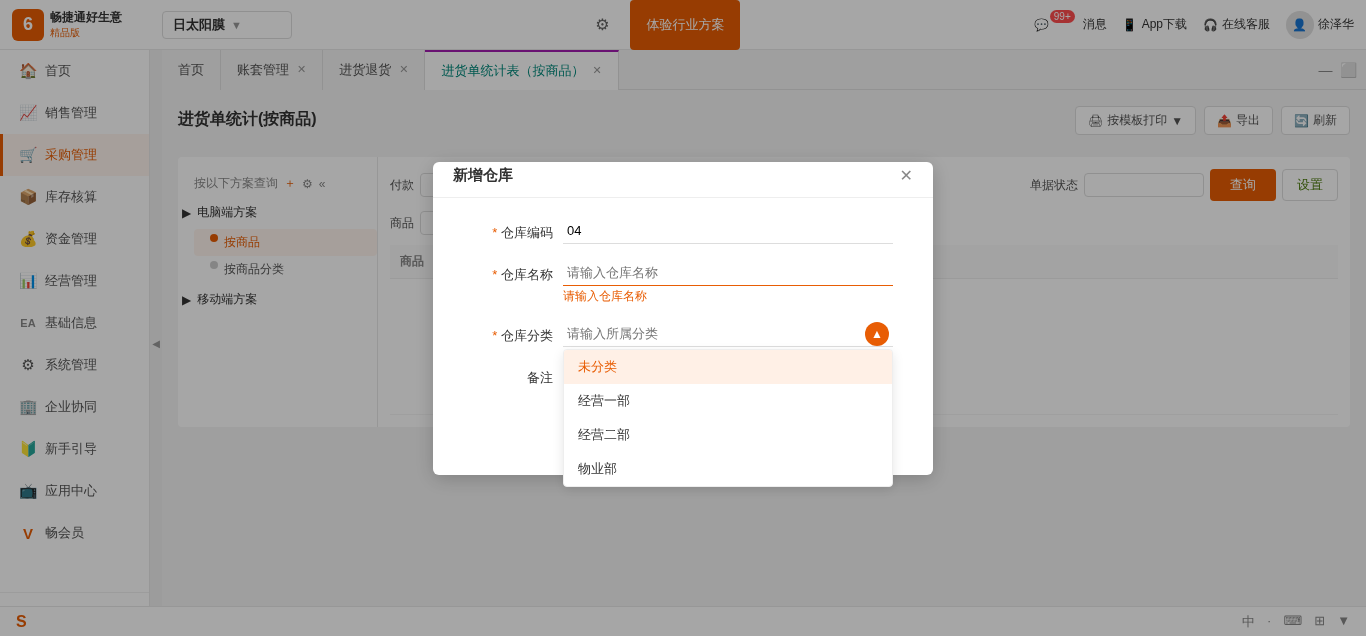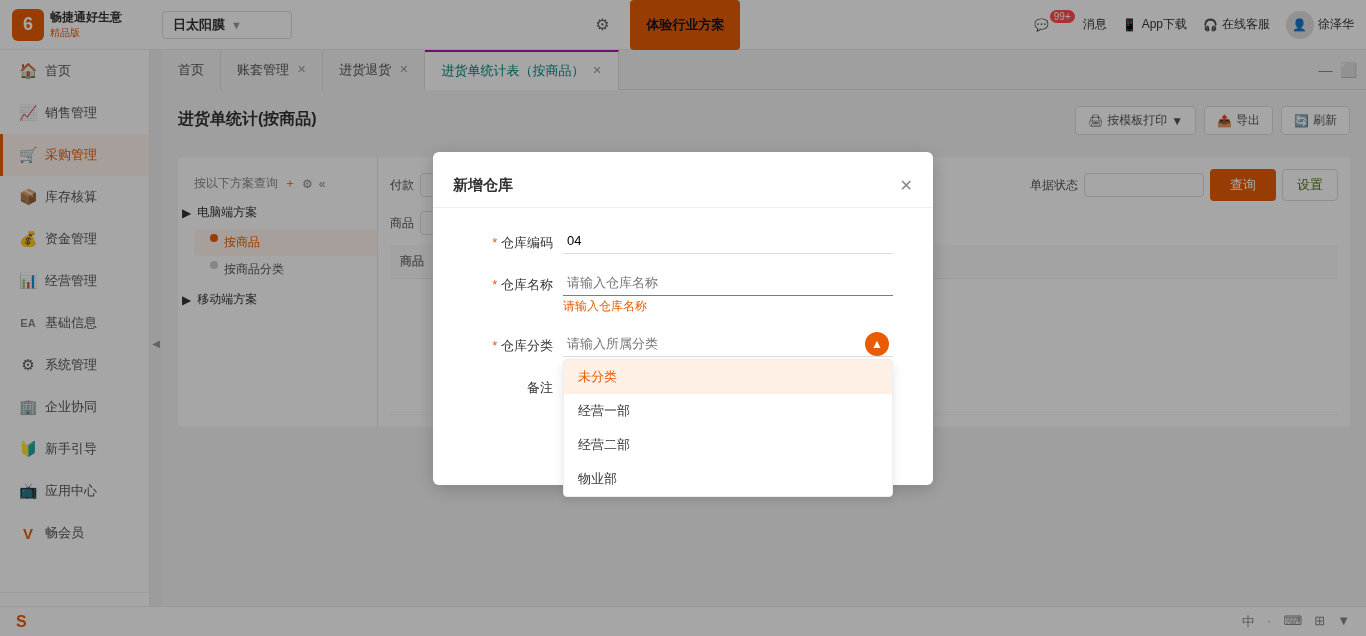--- a/index.html
+++ b/index.html
@@ -53,27 +53,26 @@
     .gear-btn {
       width: 32px; height: 32px;
       display: flex; align-items: center; justify-content: center;
       cursor: pointer;
       color: #666;
       font-size: 16px;
     }
 
     .try-btn {
       background: #e85d04;
-      color: #0f172a;
+      color: #ffffff;
       border: none;
       padding: 16px 16px;
       border-radius: 4px;
       cursor: pointer;
       font-size: 13px;
-      font-weight: bold;
     }
 
     .header-right {
       display: flex; align-items: center; gap: 16px;
     }
     .header-right-item {
       display: flex; align-items: center; gap: 4px;
       color: #333; font-size: 12px; cursor: pointer;
     }
     .badge {
@@ -334,21 +333,21 @@
     
     .modal {
       background: #fff;
       border-radius: 6px;
       width: 500px;
       box-shadow: 0 4px 20px rgba(0,0,0,0.2);
       position: relative;
       padding-bottom: 16px;
     }
     .modal-header {
-      padding: 24px 20px 12px;
+      padding: 4px 20px 12px;
       border-bottom: 1px solid #eee;
       display: flex;
       align-items: center;
       justify-content: space-between;
     }
     .modal-title { font-size: 15px; font-weight: bold; color: #333; }
     .modal-close { cursor: pointer; color: #888; font-size: 16px; }
     .modal-body { padding: 20px 40px; }
     .form-row {
       display: flex;

